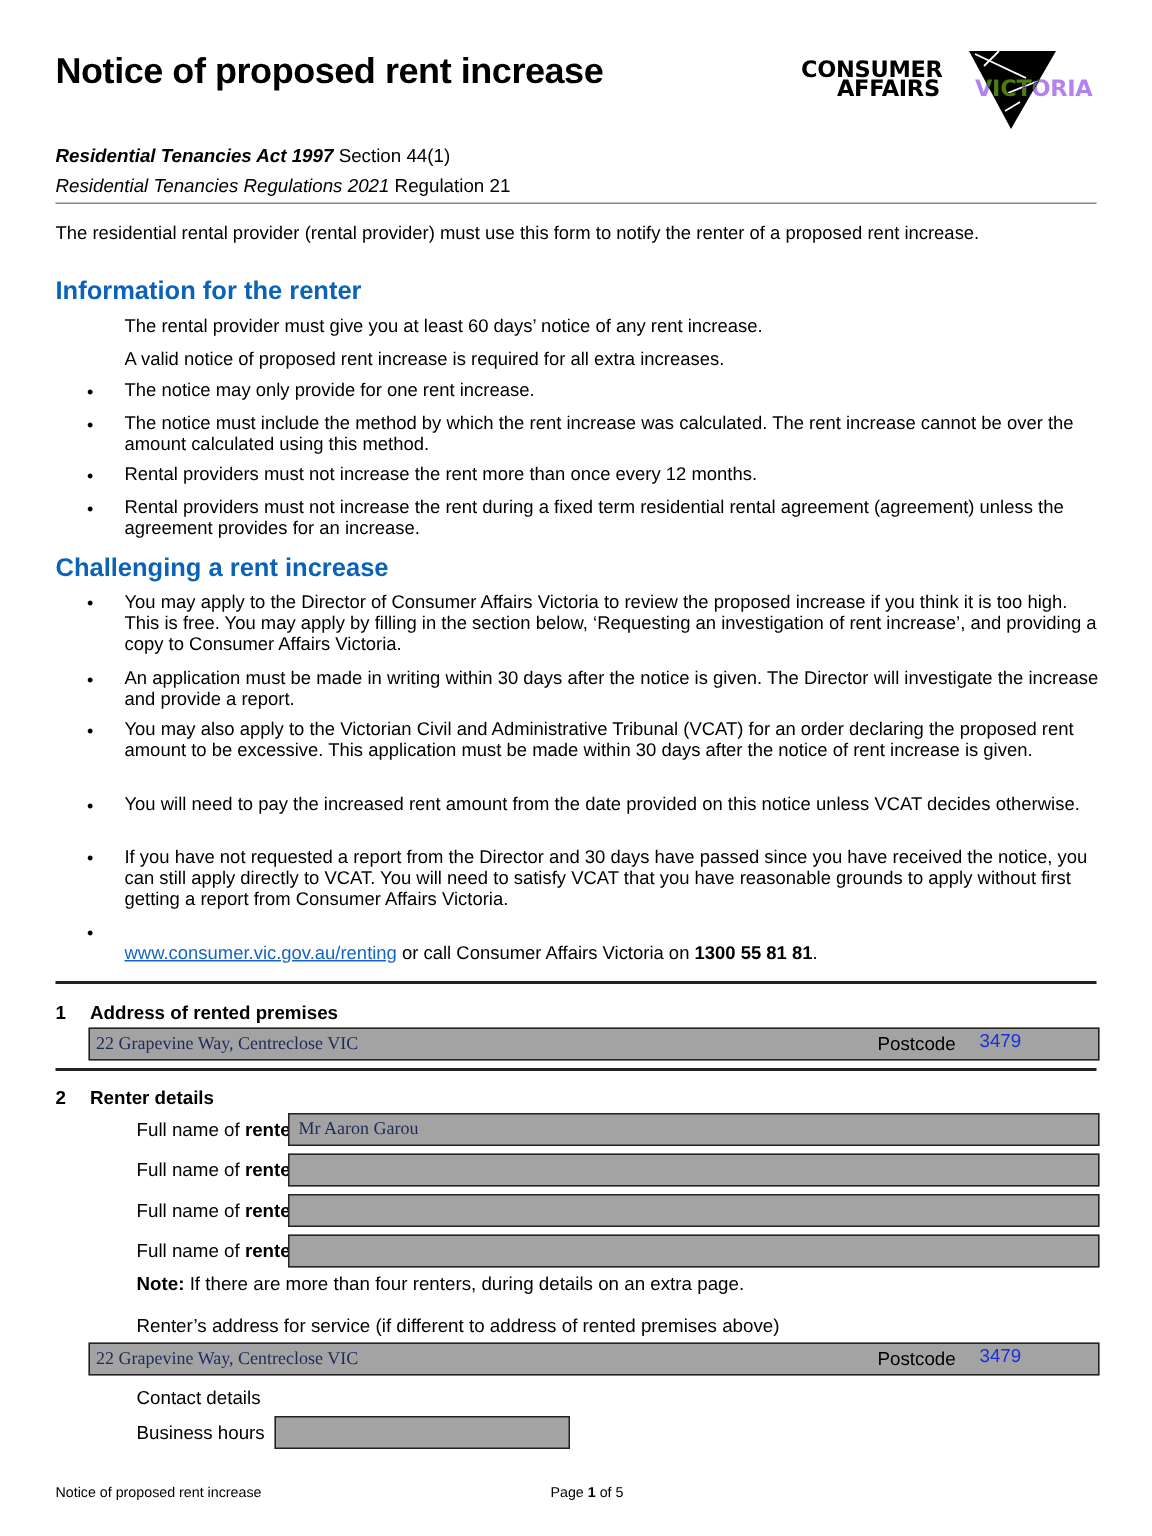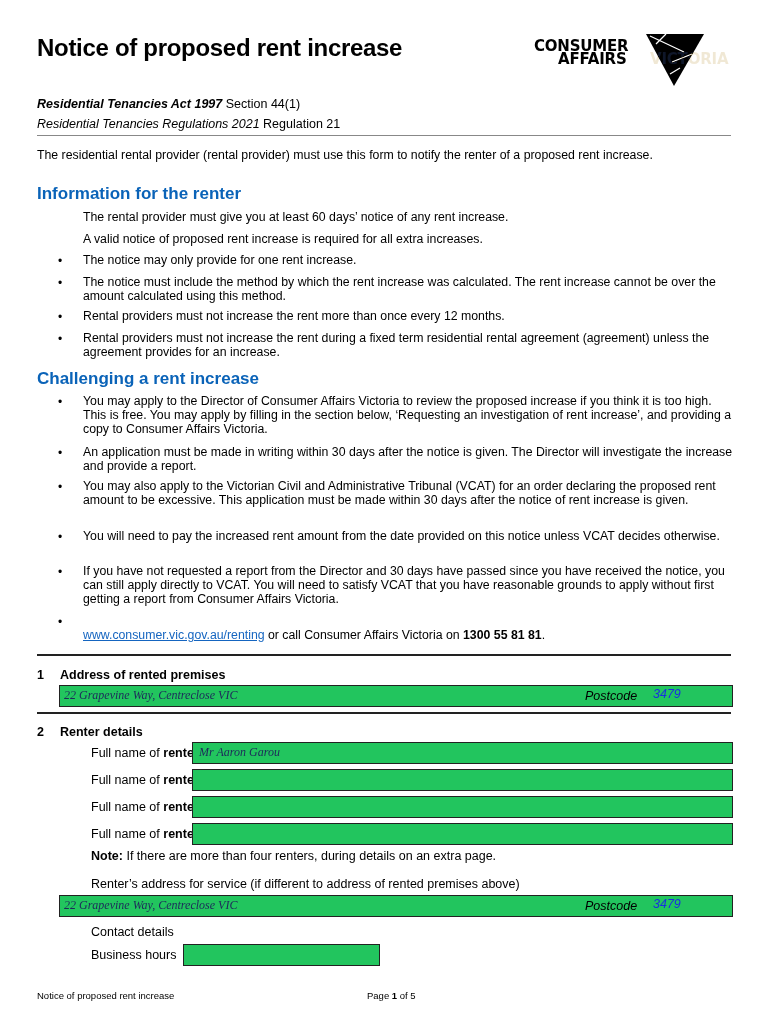--- a/index.html
+++ b/index.html
@@ -24,21 +24,21 @@
   .heading { left: 37px; font-size: 17px; font-weight: bold; color: #0a63b8; }
 
   .ind { left: 83px; width: 650px; font-size: 12.3px; line-height: 14px; }
   .bullet { left: 58px; font-size: 12px; }
   .link { color: #1565c0; text-decoration: underline; cursor: pointer; }
   .bold { font-weight: bold; }
 
   .secnum { left: 37px; font-size: 12.5px; font-weight: bold; }
   .sectitle { left: 60px; font-size: 12.5px; font-weight: bold; }
 
-  .box { border: 1.5px solid #222; background: #22c55e; font-style: italic; }
+  .box { border: 1.5px solid #222; background: #a3a3a3; }
   .addr-val { font-family: "Liberation Serif", serif; font-size: 12px; color: #1d2a5a; position: absolute; left: 4px; top: 2px; }
   .pc-label { position: absolute; font-size: 12.5px; }
   .pc-val { position: absolute; font-size: 12.5px; color: #1a2fe0; }
 
   .label { left: 59px; font-size: 12.5px; margin-left: 32px; }
   .label b { font-weight: bold; }
 
   .footer { font-size: 9.5px; top: 990px; }
 </style>
 </head>
@@ -58,21 +58,21 @@
 <div class="abs logo">
   <svg width="62" height="56" viewBox="0 0 62 56">
     <polygon points="2,2 60,2 30,54" fill="#000"></polygon>
     <line x1="6" y1="4" x2="40" y2="20" stroke="#fff" stroke-width="1.2"></line>
     <line x1="12" y1="12" x2="22" y2="2" stroke="#fff" stroke-width="1.2"></line>
     <line x1="28" y1="30" x2="48" y2="22" stroke="#fff" stroke-width="1.2"></line>
     <line x1="26" y1="42" x2="36" y2="36" stroke="#fff" stroke-width="1.2"></line>
   </svg>
   <span class="w1">CONSUMER</span>
   <span class="w2">AFFAIRS</span>
-  <span class="w3" style="left:118px;color:#0f172a;mix-blend-mode:difference;">VICTORIA</span>
+  <span class="w3" style="left:118px;color:#4d7c0f;mix-blend-mode:difference;">VICTORIA</span>
 </div>
 
 <div class="abs hr-thin" style="top:135px"></div>
 
 <div class="abs para" style="top:148px">The residential rental provider (rental provider) must use this form to notify the renter of a proposed rent increase.</div>
 
 <div class="abs heading" style="top:184px">Information for the renter</div>
 <div class="abs ind" style="top:210px">The rental provider must give you at least 60 days’ notice of any rent increase.</div>
 <div class="abs ind" style="top:232px">A valid notice of proposed rent increase is required for all extra increases.</div>
 

